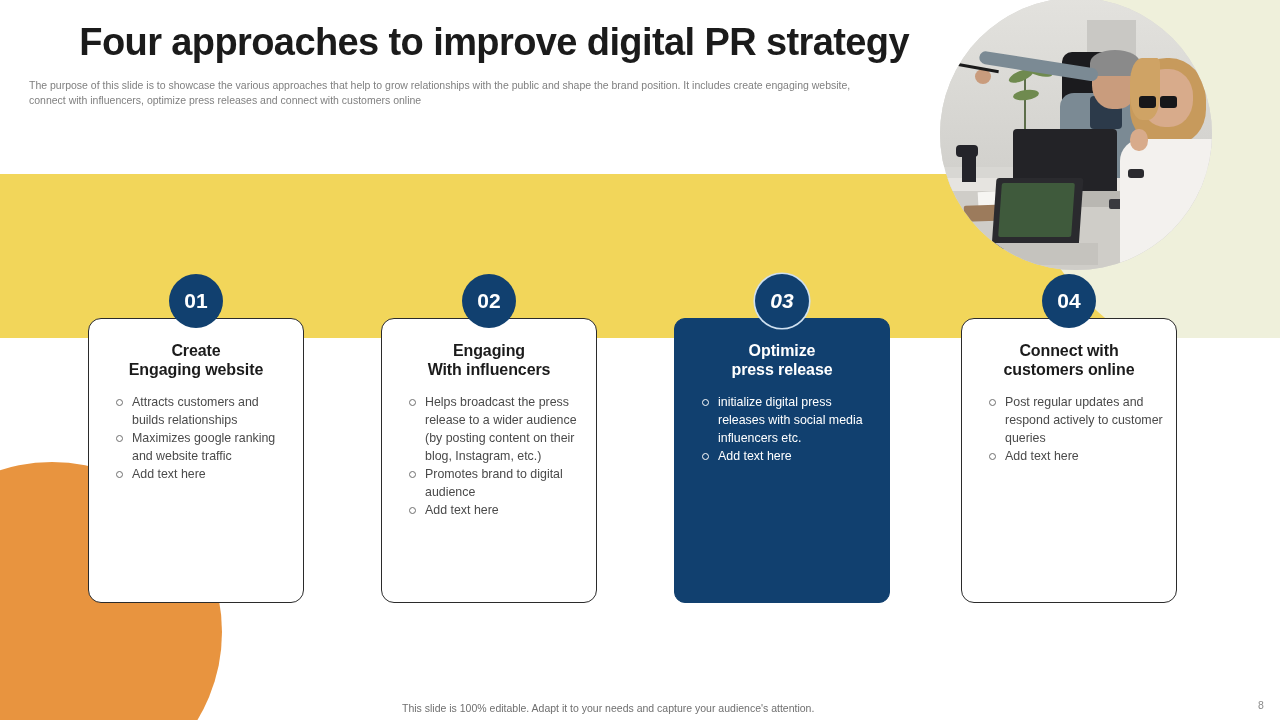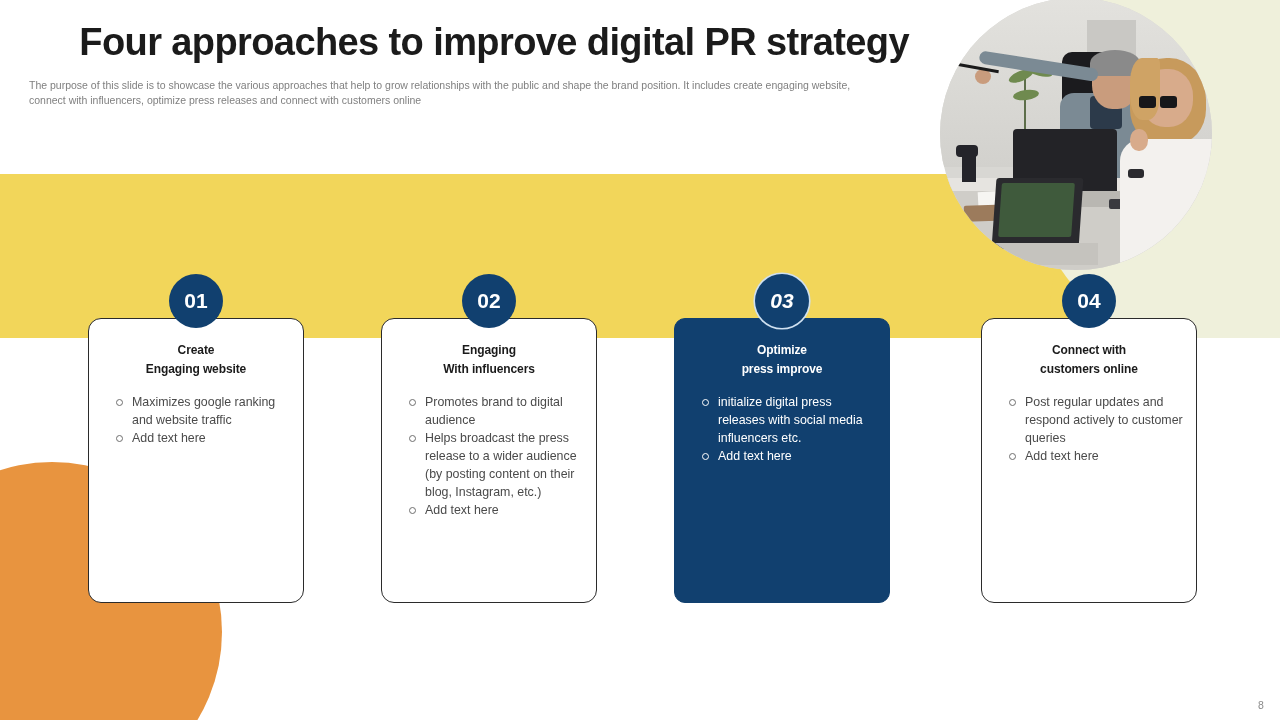--- a/index.html
+++ b/index.html
@@ -283,21 +283,21 @@
 
   .card-wrap {
     position: absolute;
     top: 274px;
     width: 216px;
     height: 330px;
   }
   .card-wrap.c1 { left: 88px; }
   .card-wrap.c2 { left: 381px; }
   .card-wrap.c3 { left: 674px; }
-  .card-wrap.c4 { left: 981px; }
+  .card-wrap.c4 { left: 961px; }
 
   .badge {
     position: absolute;
     left: 50%;
     top: 0;
     transform: translateX(-50%);
     width: 54px;
     height: 54px;
     border-radius: 50%;
     background: #11406f;
@@ -327,21 +327,21 @@
     padding: 22px 12px 10px 12px;
   }
   .card.highlight {
     background: #11406f;
     border-color: #11406f;
     border-radius: 11px;
   }
 
   .card-title {
     text-align: center;
-    font-size: 12px;
+    font-size: 16px;
     font-weight: bold;
     line-height: 19px;
     color: #1b1b1b;
     letter-spacing: -0.1px;
   }
   .card.highlight .card-title { color: #ffffff; }
 
   .bullets {
     margin-top: 14px;
     padding-left: 14px;
@@ -441,47 +441,48 @@
   <div class="cards">
 
     <div class="card-wrap c1">
       <div class="badge">01</div>
       <div class="card">
         <div class="card-title">
           <span>Create</span><br>
           <span>Engaging website</span>
         </div>
         <ul class="bullets">
+          <li>Attracts customers and builds relationships</li>
           <li>Maximizes google ranking and website traffic</li>
           <li>Add text here</li>
         </ul>
       </div>
     </div>
 
     <div class="card-wrap c2">
       <div class="badge">02</div>
       <div class="card">
         <div class="card-title">
           <span>Engaging</span><br>
           <span>With influencers</span>
         </div>
         <ul class="bullets">
+          <li>Helps broadcast the press release to a wider audience (by posting content on their blog, Instagram, etc.)</li>
           <li>Promotes brand to digital audience</li>
-          <li>Helps broadcast the press release to a wider audience (by posting content on their blog, Instagram, etc.)</li>
           <li>Add text here</li>
         </ul>
       </div>
     </div>
 
     <div class="card-wrap c3">
       <div class="badge ring">03</div>
       <div class="card highlight">
         <div class="card-title">
           <span>Optimize</span><br>
-          <span>press improve</span>
+          <span>press release</span>
         </div>
         <ul class="bullets">
           <li>initialize digital press releases with social media influencers etc.</li>
           <li>Add text here</li>
         </ul>
       </div>
     </div>
 
     <div class="card-wrap c4">
       <div class="badge">04</div>
@@ -492,15 +493,16 @@
         </div>
         <ul class="bullets">
           <li>Post regular updates and respond actively to customer queries</li>
           <li>Add text here</li>
         </ul>
       </div>
     </div>
 
   </div>
 
+  <div class="footer-note">This slide is 100% editable. Adapt it to your needs and capture your audience's attention.</div>
   <div class="page-num">8</div>
 
 </div>
 
 </body></html>

